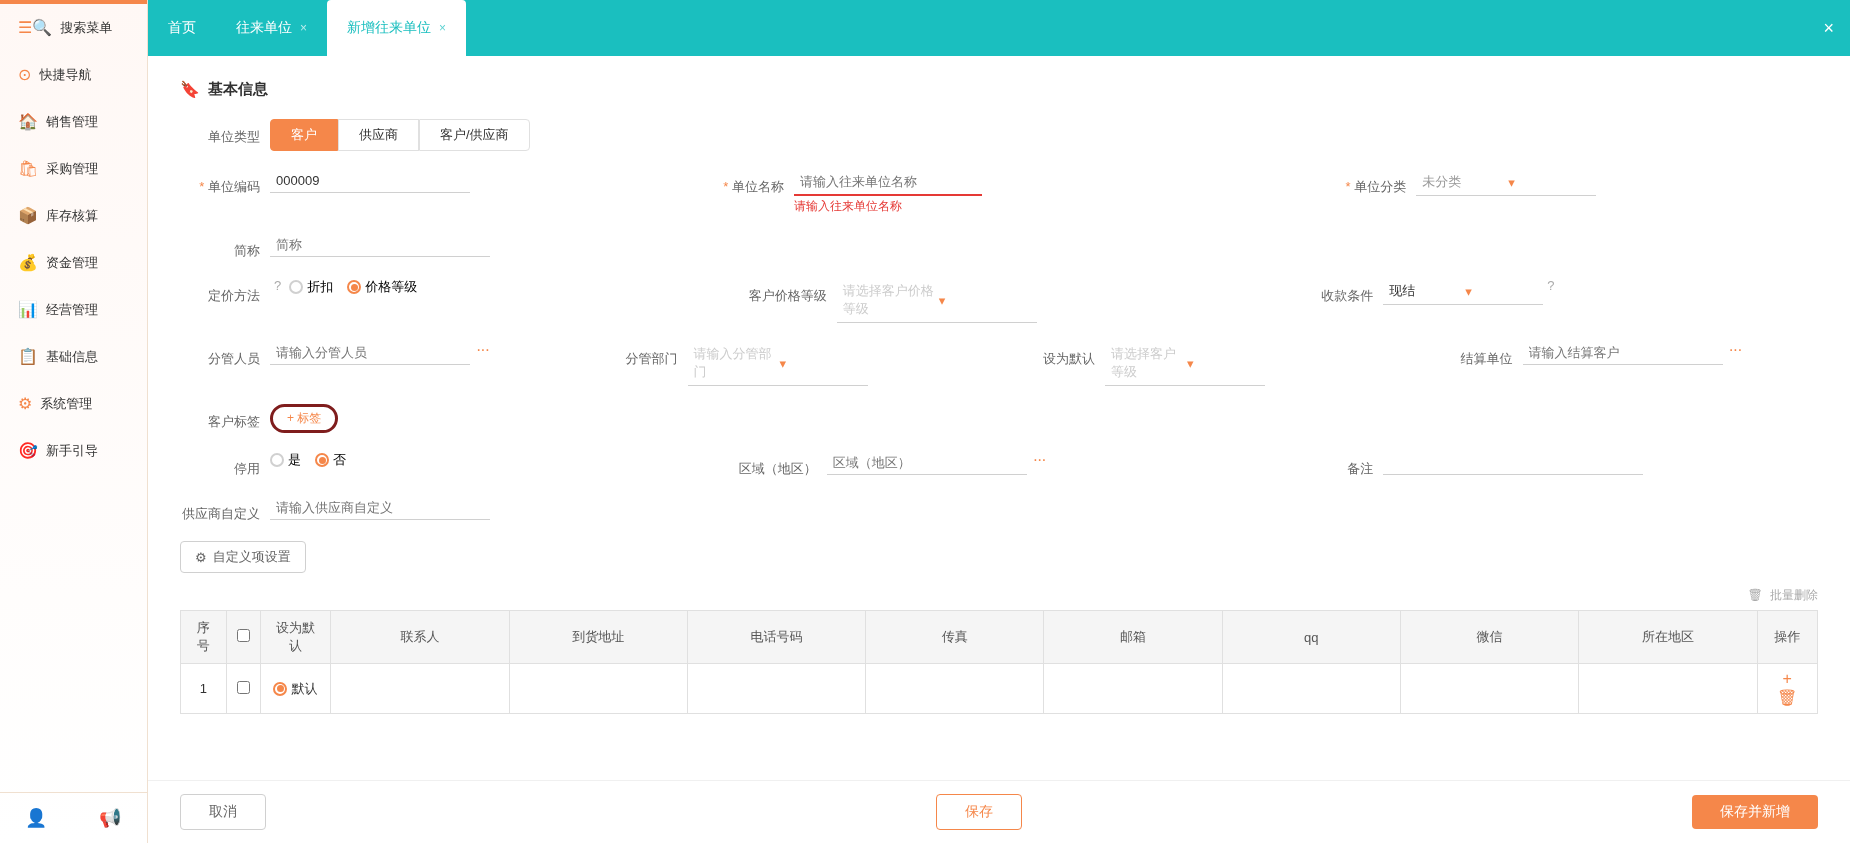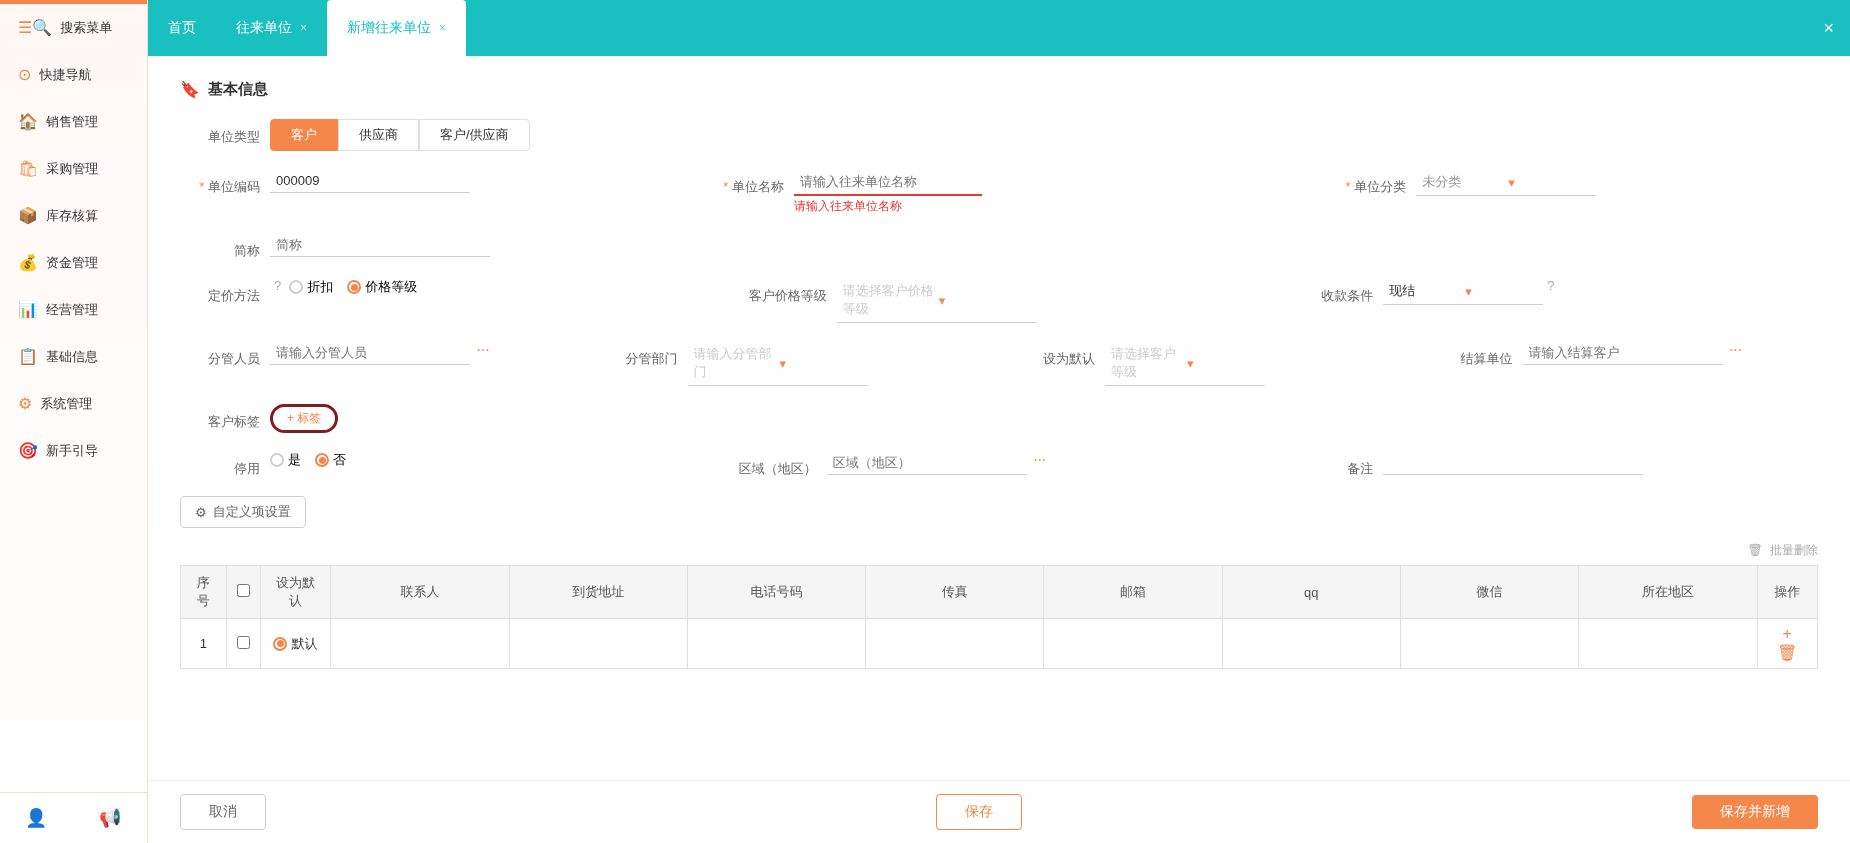--- a/index.html
+++ b/index.html
@@ -494,20 +494,26 @@
         <input type="text" class="field-input" style="max-width: 200px;" placeholder="区域（地区）">
         <span class="field-more">···</span>
       </div>
       <div class="divider-field"></div>
       <div class="form-field">
         <span class="field-label">备注</span>
         <input type="text" class="field-input" style="max-width: 260px;">
       </div>
     </div>
 
+    <div class="form-row">
+      <div class="form-field">
+        <span class="field-label">供应商自定义</span>
+        <input type="text" class="field-input" style="max-width: 220px;" placeholder="请输入供应商自定义">
+      </div>
+    </div>
 
     <button class="custom-settings-btn">
       <span>⚙</span>
       <span>自定义项设置</span>
     </button>
 
     <div class="batch-delete">
       <span style="margin-right:4px;">🗑</span>
       <span>批量删除</span>
     </div>

